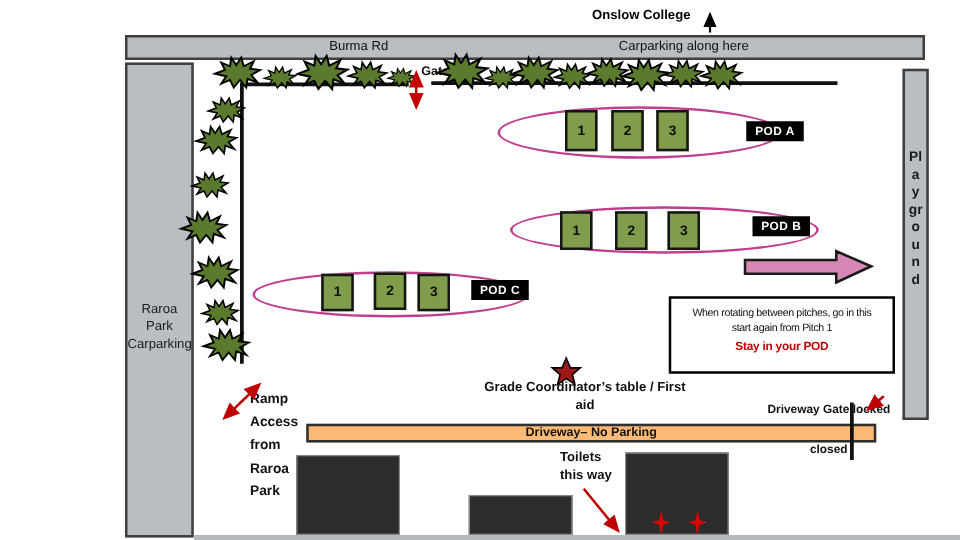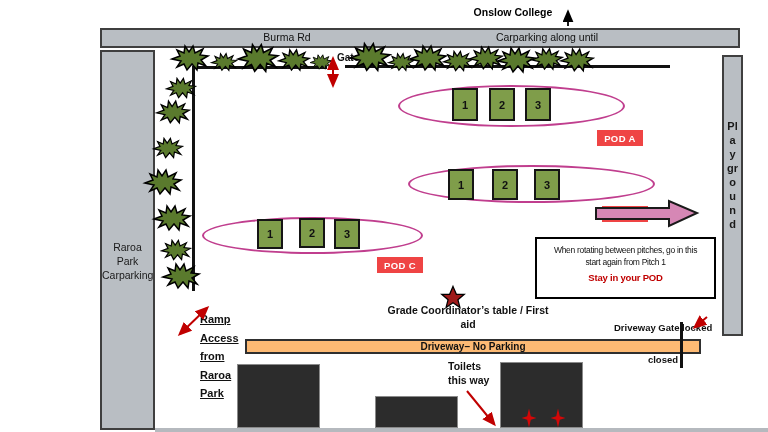--- a/index.html
+++ b/index.html
@@ -18,53 +18,53 @@
   .leftbar-text { position:absolute; top:188px; left:0; width:100%; text-align:center; font-size:10.5px; line-height:14px; color:#1a1a1a; }
 
   .vtext { display:block; width:12px; margin:62px auto 0; font-size:11px; font-weight:bold; line-height:14px; text-align:center; word-break:break-all; color:#1a1a1a; }
 
   .gate-label { position:absolute; left:337px; top:52px; font-size:10px; font-weight:bold; color:#111; }
 
   .ellipse { position:absolute; border:2.5px solid #c03e8e; border-radius:50%; background:transparent; }
 
   .pitch { position:absolute; width:26px; background:#7f9d4a; border:2px solid #151515; display:flex; align-items:center; justify-content:center; font-size:11px; font-weight:bold; color:#111; }
 
-  .podlabel { position:absolute; height:16px; background:#ef4444; color:#fff; font-size:9.5px; font-weight:bold; display:flex; align-items:center; justify-content:center; letter-spacing:0.4px;margin-top:33px; }
+  .podlabel { position:absolute; height:16px; background:#000000; color:#fff; font-size:9.5px; font-weight:bold; display:flex; align-items:center; justify-content:center; letter-spacing:0.4px; }
 
   .instruction { position:absolute; left:535px; top:237px; width:181px; height:62px; border:2px solid #000; background:#fff; text-align:center; padding-top:5px; }
   .instruction .ln { display:block; font-size:8.5px; font-weight:normal; letter-spacing:-0.3px; line-height:12px; white-space:nowrap; color:#111; }
   .instruction .warn { display:block; margin-top:4px; font-size:9.5px; font-weight:bold; color:#c00000; letter-spacing:-0.2px; }
 
   .grade-text { position:absolute; left:378px; top:303px; width:180px; text-align:center; font-size:10.5px; font-weight:bold; line-height:14px; color:#111; }
   .grade-text span { display:block; white-space:nowrap; }
 
   .driveway { position:absolute; left:245px; top:339px; width:456px; height:15px; background:#fdba74; border:2px solid #2f2f2f; display:flex; align-items:center; justify-content:center; font-size:10px; font-weight:bold; color:#111; }
 
   .dg-text { position:absolute; left:614px; top:302px; width:98px; text-align:center; font-size:9.5px; font-weight:bold; line-height:12px; color:#111; }
   .dg-text span { display:block; white-space:nowrap;margin-top:20px; }
 
-  .ramp-text { position:absolute; left:200px; top:310px; font-size:11px; font-weight:bold; line-height:18.5px; color:#111;text-decoration:underline; }
+  .ramp-text { position:absolute; left:200px; top:310px; font-size:11px; font-weight:bold; line-height:18.5px; color:#111; }
   .ramp-text span { display:block; }
 
   .building { position:absolute; background:#2c2c2c; border:1px solid #8a8a8a; }
 
   .toilets-text { position:absolute; left:448px; top:359px; font-size:10.5px; font-weight:bold; line-height:14px; color:#111; }
   .toilets-text span { display:block; }
 
   .overlay { position:absolute; left:0; top:0; pointer-events:none; }
   .bottom-strip { position:absolute; left:155px; top:428px; width:613px; height:4px; background:#b5b9be; }
 </style>
 </head>
 <body>
 
 <div class="map">
 
   <div class="abs graybar" style="left:100px; top:28px; width:640px; height:20px;">
     <span class="top-bar-label" style="left:120px; width:130px;">Burma Rd</span>
-    <span class="top-bar-label" style="left:360px; width:170px;">Carparking along until</span>
+    <span class="top-bar-label" style="left:360px; width:170px;">Carparking along here</span>
   </div>
 
   <div class="onslow">Onslow College</div>
 
   <div class="abs graybar" style="left:100px; top:50px; width:55px; height:380px;">
     <div class="leftbar-text">
       <span>Raroa Park</span><br>
       <span>Carparking</span>
     </div>
   </div>

